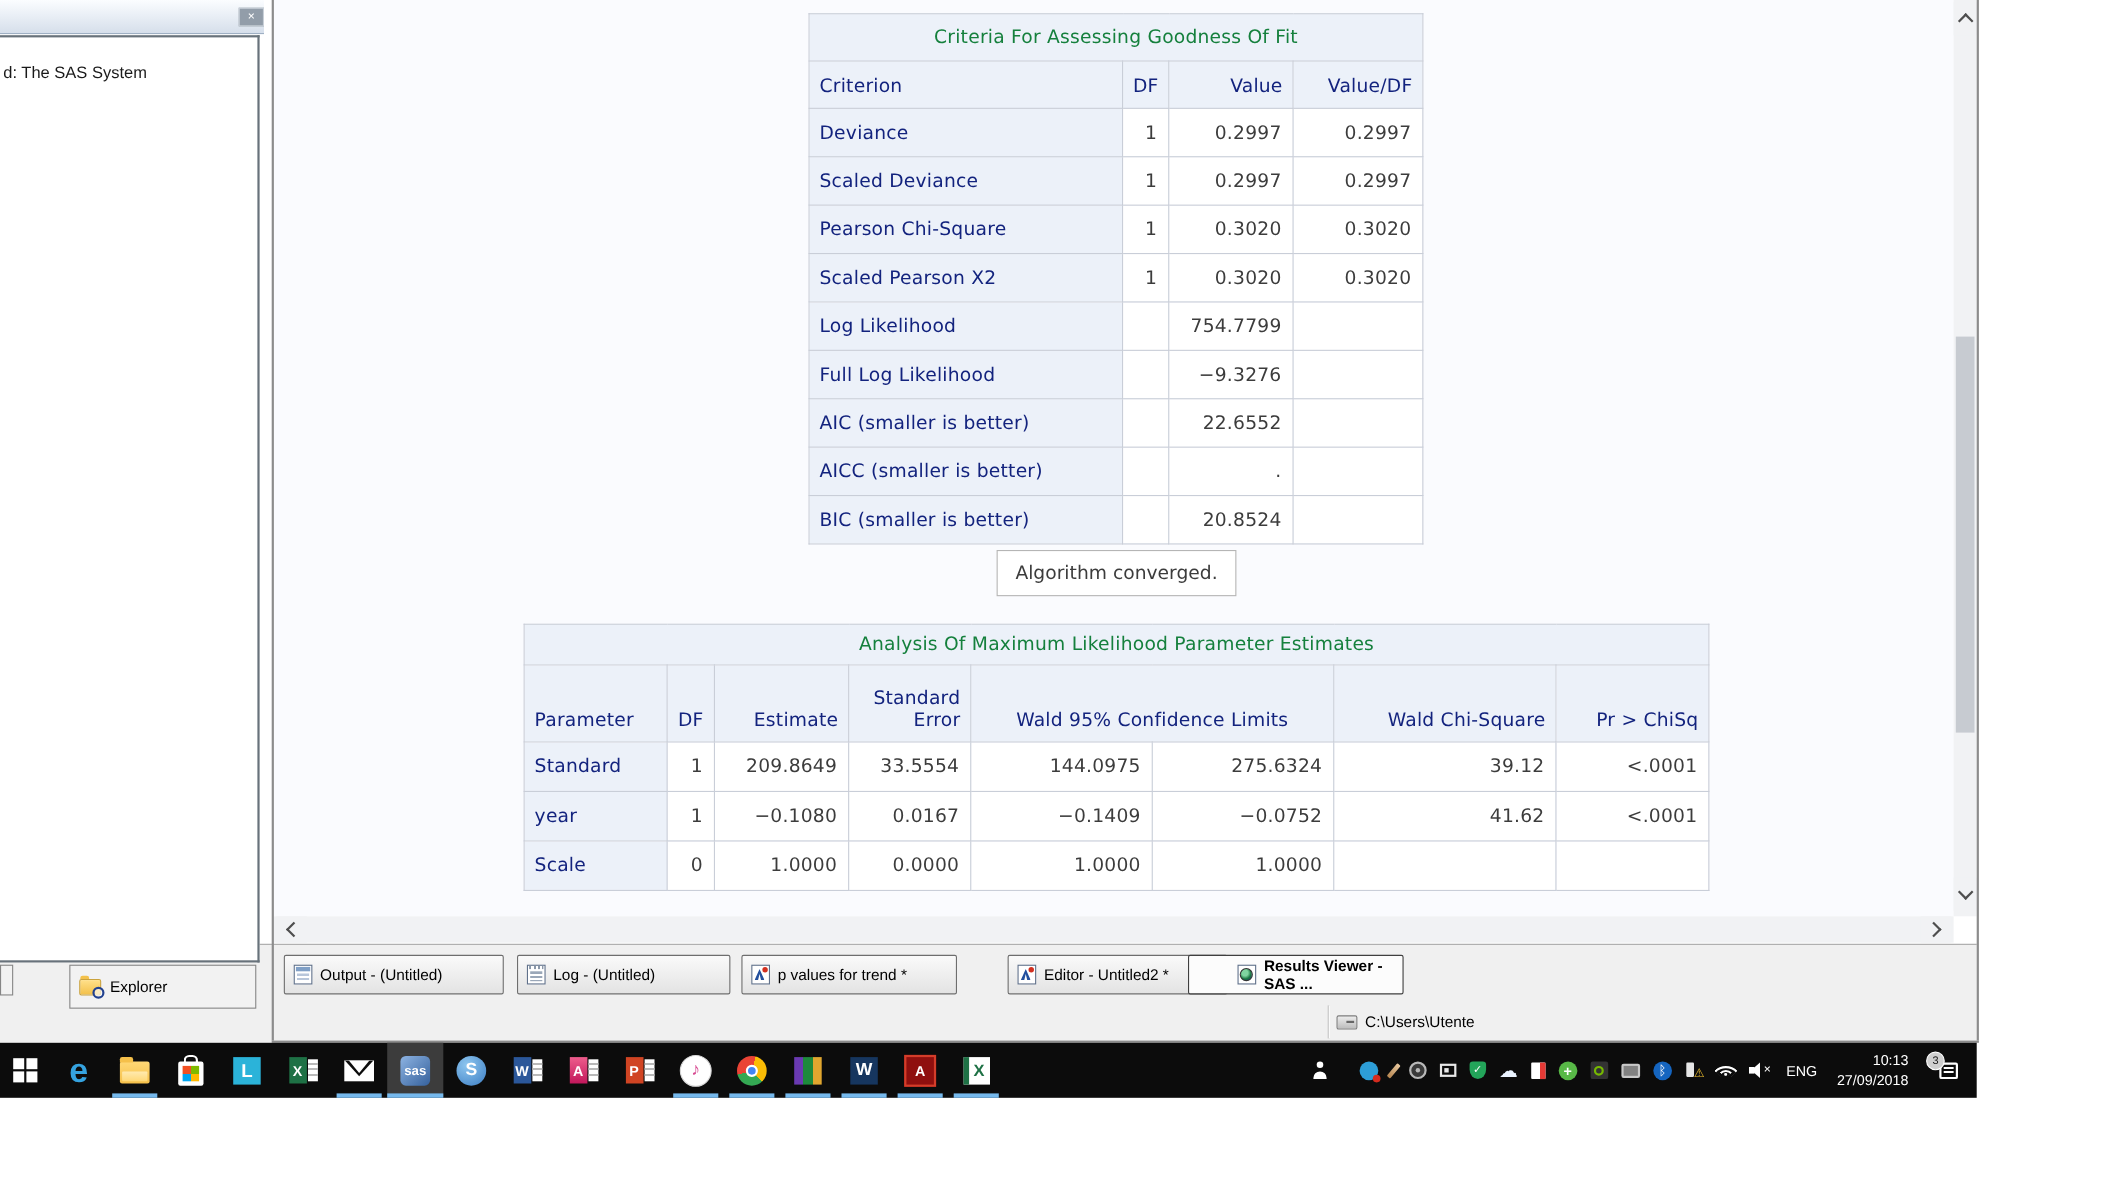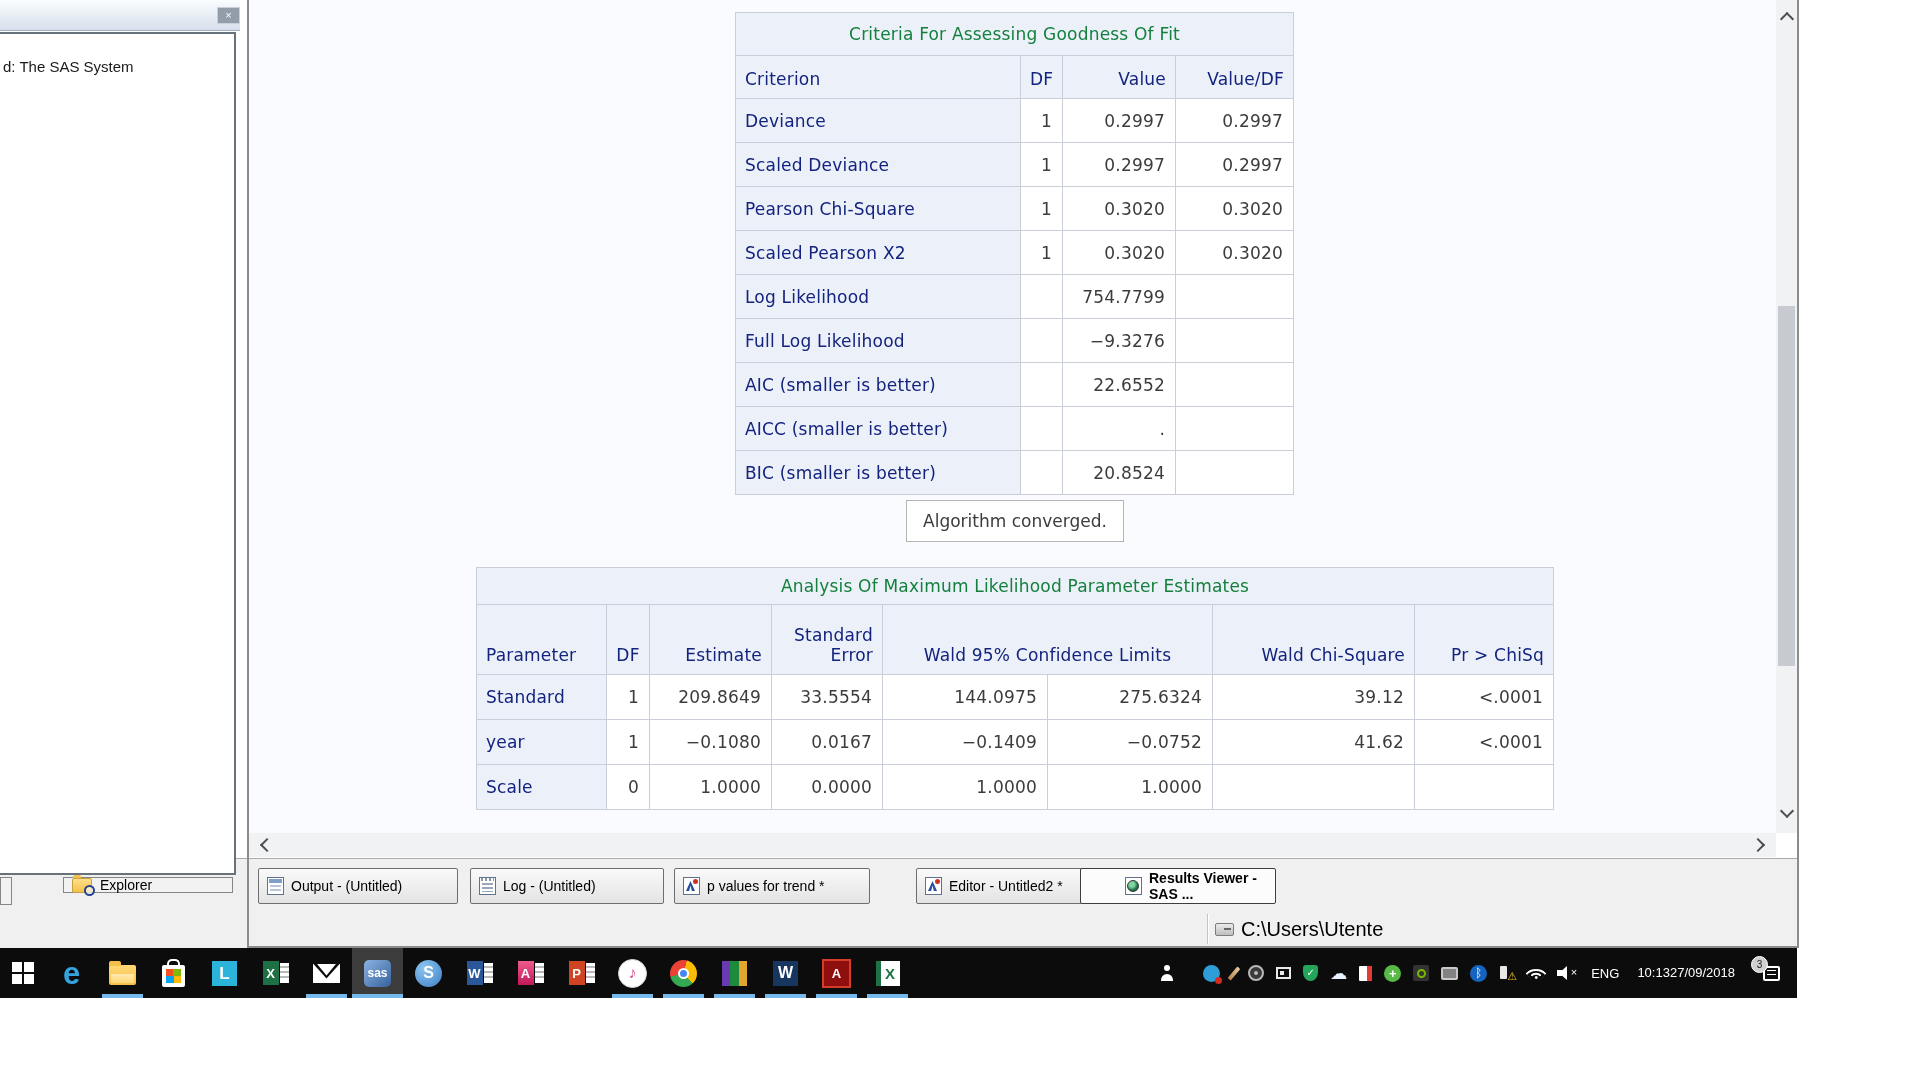--- a/index.html
+++ b/index.html
@@ -77,35 +77,35 @@
     background:repeating-linear-gradient(to right,#8a97a8 0 2px,transparent 2px 4px);}
   .wb-log::after{content:"";position:absolute;left:2px;top:5px;right:2px;bottom:2px;
     background:repeating-linear-gradient(to bottom,#9aa7b8 0 2px,transparent 2px 4px);}
   .wb-editor::before{content:"";position:absolute;left:2px;top:3px;width:9px;height:10px;background:#24509e;
     clip-path:polygon(50% 0,100% 100%,65% 100%,50% 45%,35% 100%,0 100%);}
   .wb-editor::after{content:"";position:absolute;right:1px;top:1px;width:5px;height:5px;border-radius:50%;background:#d22f1f;}
   .wb-results::before{content:"";position:absolute;left:1px;top:2px;width:10px;height:10px;border-radius:50%;
     background:radial-gradient(circle at 38% 35%,#7fd4a0 0 30%,#1c7a44 60%,#123c7a 100%);border:1px solid #333;}
 
   
-  .explorer-btn{position:absolute;left:63px;top:877px;width:170px;height:16px;background:#f2f2f2;
+  .explorer-btn{position:absolute;left:63px;top:877px;width:170px;height:40px;background:#f2f2f2;
     border:1px solid #868686;display:flex;align-items:center;gap:8px;padding:0 8px;font-size:14px;
     color:#000;z-index:7;box-sizing:border-box;font-family:"Liberation Sans",sans-serif;}
   .stub-btn{position:absolute;left:0;top:877px;width:12px;height:28px;background:#f2f2f2;
     border:1px solid #868686;z-index:7;box-sizing:border-box;}
   .exp-folder{width:18px;height:13px;background:linear-gradient(#ffe08a,#f3c14b);border:1px solid #caa23c;
     border-radius:2px;position:relative;flex:none;}
   .exp-folder::before{content:"";position:absolute;top:-4px;left:0;width:8px;height:3px;background:#f3c14b;
     border-radius:2px 2px 0 0;}
   .exp-folder::after{content:"";position:absolute;right:-4px;bottom:-4px;width:7px;height:7px;
     border:2px solid #22418f;border-radius:50%;background:rgba(255,255,255,.65);}
 
   
   .status-panel{position:absolute;left:1215px;top:916px;height:26px;display:flex;align-items:center;gap:7px;
-    font-size:20px;color:#000;z-index:7;font-family:"Liberation Sans",sans-serif;}
+    font-size:14px;color:#000;z-index:7;font-family:"Liberation Sans",sans-serif;}
   .status-div{position:absolute;left:1207px;top:914px;width:1px;height:30px;background:#c3c3c3;
     border-right:1px solid #fff;z-index:7;}
   .drive-ic{width:17px;height:11px;background:linear-gradient(#ececec,#bdbdbd);border:1px solid #7c7c7c;
     border-radius:2px;position:relative;flex:none;}
   .drive-ic::after{content:"";position:absolute;right:2px;top:4px;width:7px;height:2px;background:#666;}
 
   
   .taskbar{position:absolute;left:0;top:948px;width:1797px;height:50px;background:#0c0c0c;z-index:10;
     display:flex;align-items:stretch;color:#fff;}
   .tb-slot{position:relative;width:51px;display:flex;align-items:center;justify-content:center;flex:none;}
@@ -205,21 +205,21 @@
     border-bottom:none;border-right:none;border-radius:100% 0 0 0;transform:translateX(-50%) rotate(45deg);}
   .tr-wifi::before{width:13px;height:13px;top:0;}
   .tr-wifi::after{width:6px;height:6px;top:5px;}
   .tr-wifi .g{position:absolute;bottom:-3px;left:50%;transform:translateX(-50%);font-size:10px;}
   .tr-vol{width:20px;height:14px;}
   .tr-vol::before{content:"";position:absolute;left:0;top:4px;width:5px;height:6px;background:#fff;}
   .tr-vol::after{content:"";position:absolute;left:2px;top:0;border-top:7px solid transparent;
     border-bottom:7px solid transparent;border-right:8px solid #fff;}
   .tr-vol .g{position:absolute;right:0;top:1px;font-size:11px;}
   .lang-label{font-size:13px;padding:0 8px;display:flex;align-items:center;}
-  .clock{display:flex;flex-direction:row;align-items:flex-end;justify-content:center;
+  .clock{display:flex;flex-direction:column;align-items:flex-end;justify-content:center;
     font-size:13px;line-height:1.35;padding:0 10px;}
   .ac-slot{position:relative;display:flex;align-items:center;justify-content:center;width:52px;}
   .ac-icon{width:17px;height:15px;border:2px solid #fff;border-radius:2px;position:relative;box-sizing:border-box;}
   .ac-icon::after{content:"";position:absolute;left:2px;right:2px;top:2px;height:7px;
     background:repeating-linear-gradient(to bottom,#fff 0 1.5px,transparent 1.5px 4px);}
   .ac-badge{position:absolute;left:6px;bottom:8px;width:15px;height:15px;border-radius:50%;
     background:#cfcfcf;color:#1a1a1a;font-size:10px;display:flex;align-items:center;justify-content:center;
     border:1px solid #fff;}
 </style>
 </head>

